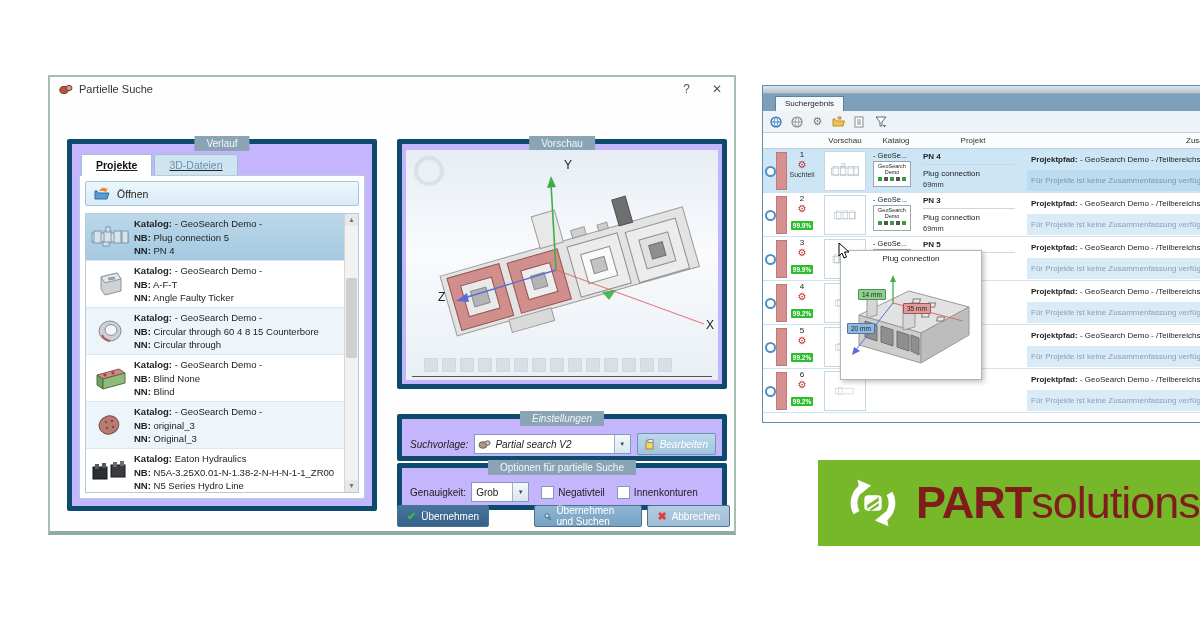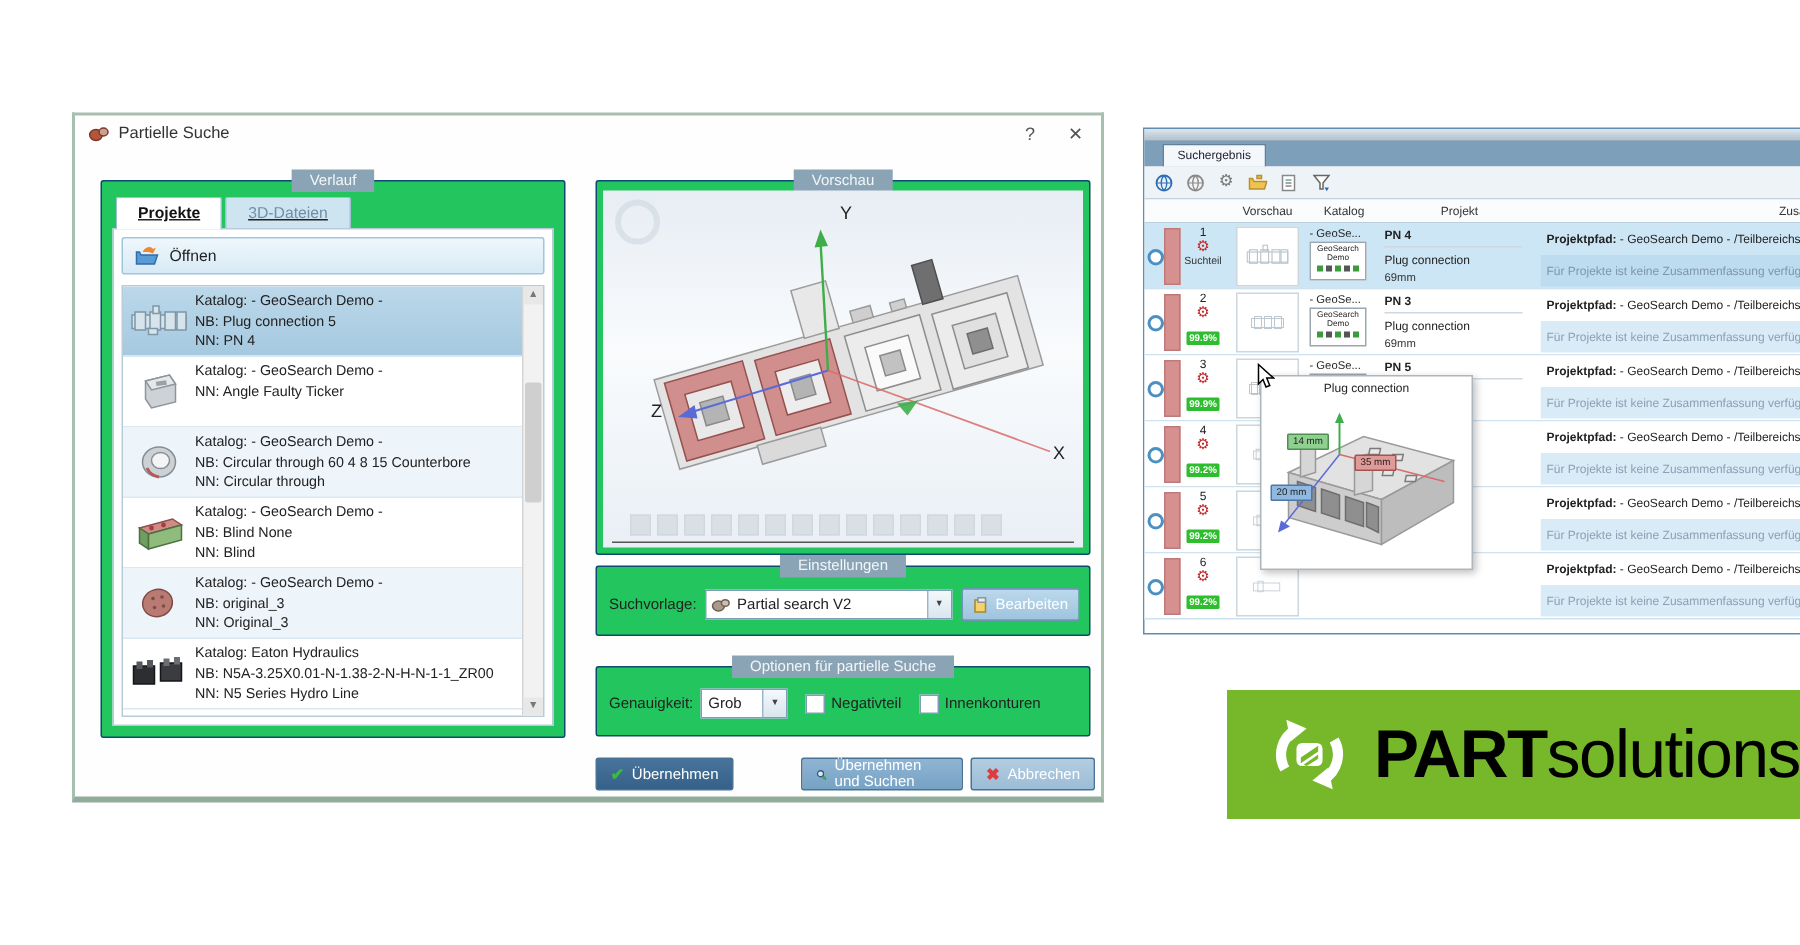--- a/index.html
+++ b/index.html
@@ -8,58 +8,58 @@
 
   
   .dlg{position:absolute;left:48px;top:75px;width:688px;height:460px;background:#fdfefd;
        border:2px solid #a7bfae;border-bottom:4px solid #91ac9c;box-sizing:border-box;}
   .dlg-titlebar{position:absolute;left:0;top:0;right:0;height:24px;display:flex;align-items:center;
        padding:0 12px 0 9px;box-sizing:border-box;}
   .dlg-title{font-size:11px;color:#333;margin-left:6px;}
   .dlg-titlebtns{margin-left:auto;display:flex;gap:22px;color:#555;font-size:12px;}
   .dlg-titlebtns span{cursor:default;}
 
-  .grp{position:absolute;border:1px solid #0c4a6e;border-radius:2px;background:#22c55e;box-sizing:border-box;}
+  .grp{position:absolute;border:5px solid #0c4a6e;border-radius:2px;background:#c4b5fd;box-sizing:border-box;margin-top:19px;}
   .grp-badge{position:absolute;top:-8px;left:50%;transform:translateX(-50%);background:#8aa4b6;
        color:#f2f6f9;font-size:10px;line-height:15px;height:15px;padding:0 12px;white-space:nowrap;}
 
   .grp-verlauf{left:17px;top:43px;width:310px;height:372px;}
   .tabs{position:absolute;left:9px;top:10px;display:flex;text-decoration:underline;}
   .tab{height:21px;line-height:21px;font-size:10.5px;padding:0 14px;border:1px solid #9fc0d4;
        border-bottom:none;background:#cfe4f1;color:#6e8fa6;border-radius:2px 2px 0 0;margin-right:2px;}
   .tab.active{background:#fff;color:#111;font-weight:bold;position:relative;z-index:2;}
   .tabpanel{position:absolute;left:7px;top:31px;right:7px;bottom:7px;border:1px solid #b7cbd8;background:#fff;}
   .open-btn{position:absolute;left:5px;top:5px;right:5px;height:25px;border:1px solid #9ec6dd;border-radius:2px;
        background:linear-gradient(#eef7fc,#d8eaf5);display:flex;align-items:center;font-size:10.5px;color:#222;
        padding-left:8px;box-sizing:border-box;}
   .open-btn span{margin-left:7px;}
   .plist{position:absolute;left:5px;top:37px;right:5px;bottom:5px;border:1px solid #b7cbd8;background:#fff;overflow:hidden;}
   .plist-row{display:flex;height:47px;border-bottom:1px solid #d9e8f2;background:#edf5fb;box-sizing:border-box;}
   .plist-row.alt{background:#ffffff;}
   .plist-row.sel{background:linear-gradient(#bcd8ea,#a5c9e0);}
   .pthumb{width:48px;display:flex;align-items:center;justify-content:center;flex:none;}
   .pmeta{flex:1;font-size:9.5px;line-height:13.5px;padding-top:3px;overflow:hidden;white-space:nowrap;}
-  .pmeta b{font-weight:normal;}
+  .pmeta b{font-weight:bold;}
   .pscroll{position:absolute;right:6px;top:38px;bottom:6px;width:13px;background:#f2f2f2;border-left:1px solid #d5d5d5;}
   .pscroll .arr{position:absolute;left:0;right:0;height:12px;background:#e8e8e8;color:#777;font-size:7px;
        text-align:center;line-height:12px;}
   .pscroll .arr.down{bottom:0;}
   .pscroll .thumb{position:absolute;left:1px;right:1px;top:64px;height:80px;background:#cfcfcf;border-radius:2px;}
 
   .grp-vorschau{left:347px;top:43px;width:330px;height:250px;}
   .prev-area{position:absolute;left:4px;top:6px;right:4px;bottom:4px;
        background:linear-gradient(180deg,#e7edf4 0%,#f9fbfd 45%,#e9eff5 100%);overflow:hidden;}
   .prev-refresh{position:absolute;left:8px;top:6px;width:22px;height:22px;border:4px solid #c7d2dc;
        border-radius:50%;opacity:.5;}
   .axis-label{position:absolute;font-size:12px;color:#222;}
   .prev-toolbar{position:absolute;left:18px;bottom:8px;display:flex;gap:4px;opacity:.28;}
   .prev-toolbar i{width:12px;height:12px;background:#aab6bf;border:1px solid #8e9aa3;display:block;}
   .prev-baseline{position:absolute;left:6px;right:6px;bottom:3px;height:1px;background:#555;}
 
-  .grp-einst{left:347px;top:300px;width:330px;height:47px;}
+  .grp-einst{left:347px;top:318px;width:330px;height:47px;font-style:italic;}
   .grp-opt{left:347px;top:367px;width:330px;height:47px;}
   .form-row{position:absolute;left:8px;right:6px;top:14px;display:flex;align-items:center;}
   .form-label{font-size:10px;color:#222;white-space:nowrap;}
   .combo{display:flex;align-items:center;height:20px;border:1px solid #7f9db9;background:#fff;box-sizing:border-box;}
   .combo .c-text{font-size:10px;padding:0 4px;flex:1;white-space:nowrap;overflow:hidden;}
   .combo .c-arrow{width:15px;height:100%;background:linear-gradient(#f4f8fb,#d9e6ef);border-left:1px solid #9ab4c9;
        font-size:6px;color:#444;display:flex;align-items:center;justify-content:center;}
   .combo-sv{width:186px;margin-left:6px;}
   .btn-bearb{margin-left:6px;height:20px;border:1px solid #6f94b5;border-radius:2px;background:linear-gradient(#bcd8ec,#9ec4de);
        color:#fff;font-size:10px;display:flex;align-items:center;gap:4px;padding:0 7px;}
@@ -129,21 +129,21 @@
   .tt-title{font-size:8px;text-align:center;padding-top:3px;color:#222;}
   .dimtag{position:absolute;font-size:6.5px;color:#222;padding:1px 3px;border:1px solid #888;border-radius:1px;z-index:51;}
   .dimtag.g{background:#8fcf8f;border-color:#4f8f4f;}
   .dimtag.r{background:#e09a98;border-color:#a05553;}
   .dimtag.b{background:#8fb9e0;border-color:#4f76a5;}
   .cursor{position:absolute;left:838px;top:242px;z-index:60;}
 
   
   .logo{position:absolute;left:818px;top:460px;width:382px;height:86px;background:#76b82a;display:flex;
        align-items:center;padding-left:26px;box-sizing:border-box;}
-  .logo-text{color:#000000;font-size:45px;margin-left:14px;letter-spacing:-1px;white-space:nowrap;}
+  .logo-text{color:#7f1d1d;font-size:45px;margin-left:14px;letter-spacing:-1px;white-space:nowrap;}
   .logo-text b{font-weight:bold;}
   .logo-text span{font-weight:normal;}
 </style>
 </head>
 <body>
 
 <div id="canvas">
 
   <div class="dlg">
     <div class="dlg-titlebar">
@@ -199,20 +199,21 @@
           <div class="plist-row alt">
             <div class="pthumb">
               <svg width="30" height="30" viewBox="0 0 30 30">
                 <polygon points="6,8 22,4 26,10 26,22 10,26 6,20" fill="#cdd2d6" stroke="#8d959c"></polygon>
                 <polygon points="6,8 22,4 26,10 10,14" fill="#e4e8eb" stroke="#8d959c"></polygon>
                 <rect x="13" y="8" width="7" height="3" fill="#9aa2a8" transform="rotate(-8 16 9)"></rect>
               </svg>
             </div>
             <div class="pmeta">
               <div><b>Katalog:</b> <span>- GeoSearch Demo -</span></div>
+              <div><b>NB:</b> <span>A-F-T</span></div>
               <div><b>NN:</b> <span>Angle Faulty Ticker</span></div>
             </div>
           </div>
 
           <div class="plist-row">
             <div class="pthumb">
               <svg width="28" height="28" viewBox="0 0 28 28">
                 <ellipse cx="14" cy="14" rx="11" ry="10" fill="#ccd1d5" stroke="#868e95"></ellipse>
                 <ellipse cx="15" cy="13" rx="6" ry="5.4" fill="#f2f4f5" stroke="#868e95"></ellipse>
                 <path d="M6 18 A11 10 0 0 0 14 24" fill="none" stroke="#b35b56" stroke-width="2"></path>

